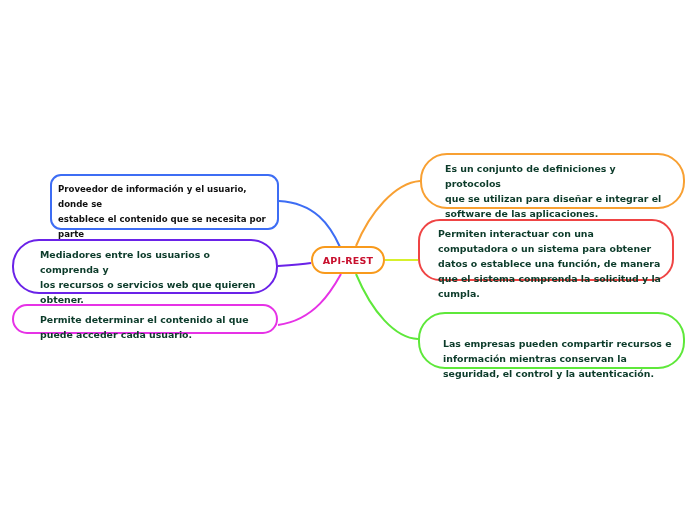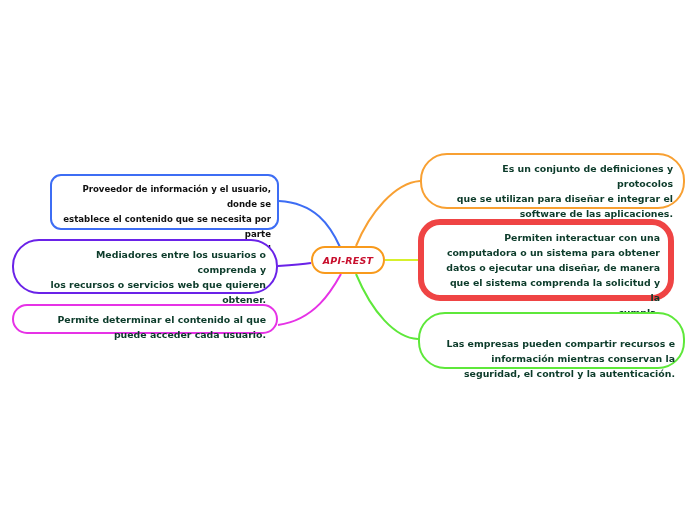--- a/index.html
+++ b/index.html
@@ -1,33 +1,33 @@
 <!DOCTYPE html>
 <html><head>
 <meta charset="utf-8">
 <style>
   html, body { margin: 0; padding: 0; background: #ffffff; }
   body { width: 696px; height: 520px; position: relative; overflow: hidden;
          font-family: "DejaVu Sans", "Liberation Sans", sans-serif; }
   #canvas { position: absolute; left: 0; top: 0; width: 696px; height: 520px; }
   .node { position: absolute; box-sizing: border-box; background: #ffffff;
           font-weight: bold; font-size: 9.4px; line-height: 15px; color: #0c3b2a; }
-  .node span { display: block; text-align: right; }
+  .node span { display: block; }
   .central { left: 311px; top: 246px; width: 74px; height: 28px; border: 2px solid #f89a1c;
              border-radius: 14px; display: flex; align-items: center; justify-content: center;
-             color: #c8102e; font-size: 9.5px; letter-spacing: 0.2px; font-style: italic; }
+             color: #c8102e; font-size: 9.5px; letter-spacing: 0.2px; }
   .n-left1 { left: 50px; top: 174px; width: 229px; height: 56px; border: 2px solid #3d6df4;
              border-radius: 11px; padding: 6px 6px 0 6px; color: #111111; font-size: 8.6px; line-height: 15px; }
   .n-left2 { left: 12px; top: 239px; width: 266px; height: 55px; border: 2px solid #6a22e8;
              border-radius: 27px; padding: 6px 10px 0 26px; }
   .n-left3 { left: 12px; top: 304px; width: 266px; height: 30px; border: 2px solid #e632e6;
              border-radius: 21px; padding: 6px 10px 0 26px; }
   .n-right1 { left: 420px; top: 153px; width: 265px; height: 56px; border: 2px solid #f8a032;
               border-radius: 27px; padding: 6px 10px 0 23px; }
-  .n-right2 { left: 418px; top: 219px; width: 256px; height: 82px; border: 6px solid #ef4444;
+  .n-right2 { left: 418px; top: 219px; width: 256px; height: 62px; border: 2px solid #ef4444;
               border-radius: 22px; padding: 5px 8px 0 18px; }
   .n-right3 { left: 418px; top: 312px; width: 267px; height: 57px; border: 2px solid #5ee83a;
               border-radius: 27px; padding: 22px 8px 0 23px; }
 </style>
 </head>
 <body>
 
 <div id="canvas">
   <svg width="696" height="520" style="position:absolute;left:0;top:0">
 
@@ -67,21 +67,21 @@
 
   <div class="node n-right1">
     <span>Es un conjunto de definiciones y protocolos</span>
     <span>que se utilizan para diseñar e integrar el</span>
     <span>software de las aplicaciones.</span>
   </div>
 
   <div class="node n-right2">
     <span>Permiten interactuar con una</span>
     <span>computadora o un sistema para obtener</span>
-    <span>datos o ejecutar una diseñar, de manera</span>
+    <span>datos o establece una función, de manera</span>
     <span>que el sistema comprenda la solicitud y la</span>
     <span>cumpla.</span>
   </div>
 
   <div class="node n-right3">
     <span>Las empresas pueden compartir recursos e</span>
     <span>información mientras conservan la</span>
     <span>seguridad, el control y la autenticación.</span>
   </div>
 </div>

